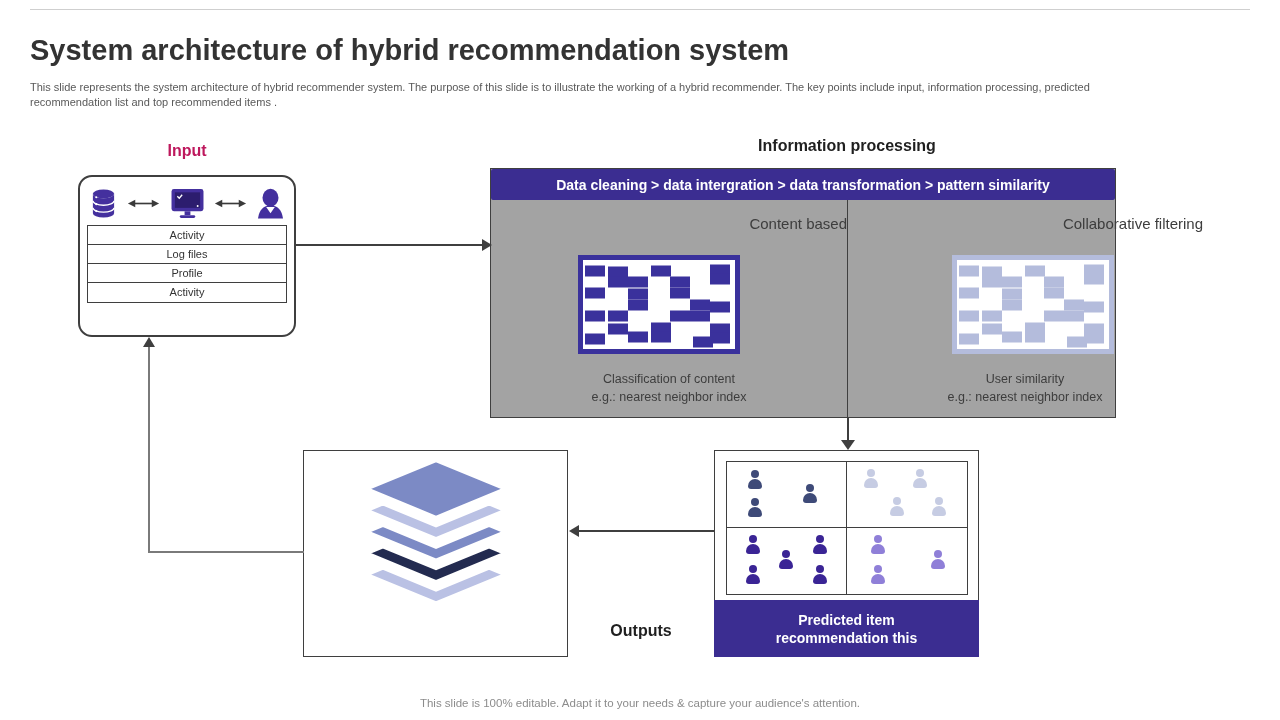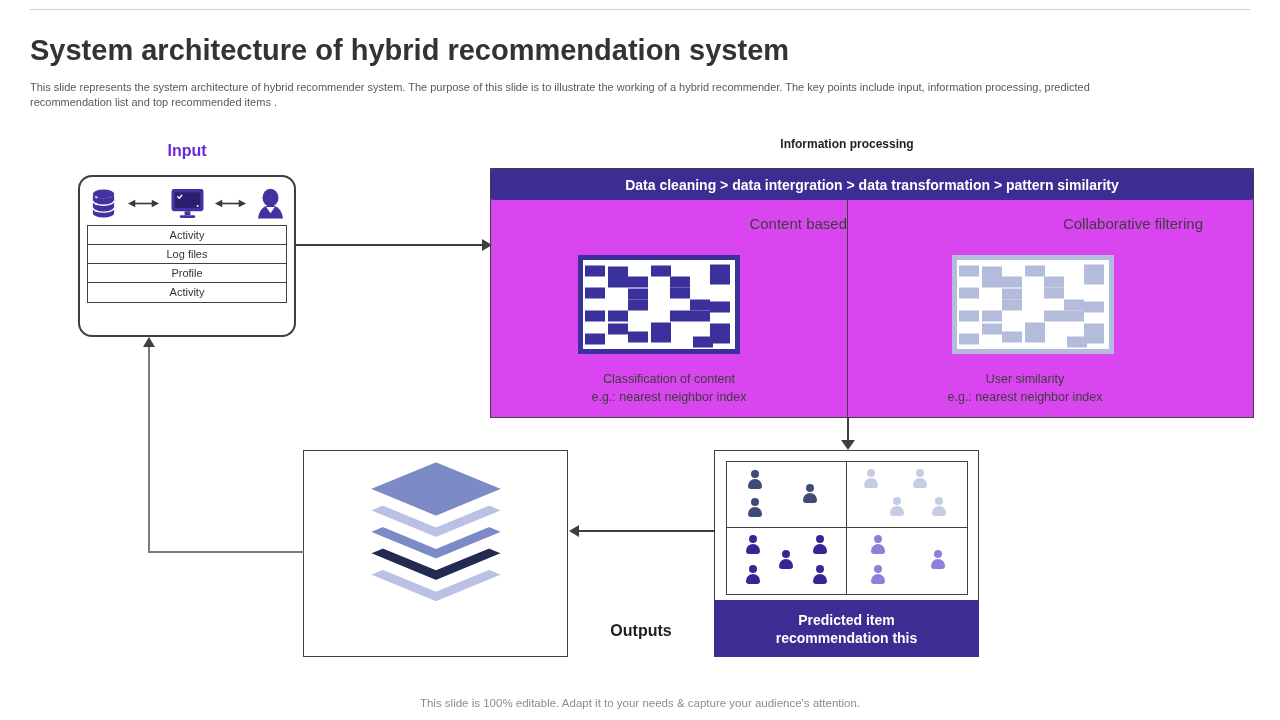--- a/index.html
+++ b/index.html
@@ -14,30 +14,30 @@
   .slide{
     position:relative;width:1280px;height:720px;background:#fff;overflow:hidden;
     font-family:"Liberation Sans", sans-serif;color:#333;
   }
   .top-rule{position:absolute;left:30px;right:30px;top:9px;height:1px;background:#cfcfcf}
   .title{position:absolute;left:30px;top:34px;font-size:29px;font-weight:bold;color:#333;white-space:nowrap}
   .subtitle{position:absolute;left:30px;top:80px;width:1180px;font-size:11px;color:#595959;line-height:15px}
   .subtitle span{display:block}
 
   
-  .input-label{position:absolute;left:78px;top:142px;width:218px;text-align:center;font-size:16px;font-weight:bold;color:#6d28d9}
+  .input-label{position:absolute;left:78px;top:142px;width:218px;text-align:center;font-size:16px;font-weight:bold;color:#be185d}
   .input-box{position:absolute;left:78px;top:175px;width:218px;height:162px;border:2px solid var(--border);border-radius:14px;background:#fff}
   .input-icons{display:flex;align-items:center;justify-content:space-between;padding:7px 10px 0 10px;height:46px}
   .input-table{position:absolute;left:7px;right:7px;top:48px;border:1px solid var(--border);background:#fff}
   .input-row{height:19px;line-height:19px;text-align:center;font-size:11px;color:#333;border-bottom:1px solid var(--border)}
   .input-row:last-child{border-bottom:none}
 
   
-  .proc-label{position:absolute;left:490px;top:137px;width:714px;text-align:center;font-size:12px;font-weight:bold;color:#1f1f1f}
-  .proc-box{position:absolute;left:490px;top:168px;width:764px;height:250px;border:1px solid var(--border);background:#d946ef}
+  .proc-label{position:absolute;left:490px;top:137px;width:714px;text-align:center;font-size:16px;font-weight:bold;color:#1f1f1f}
+  .proc-box{position:absolute;left:490px;top:168px;width:626px;height:250px;border:1px solid var(--border);background:#a3a3a3}
   .proc-header{height:31px;background:var(--accent);border-radius:2px;display:flex;align-items:center;justify-content:center;
     color:#fff;font-weight:bold;font-size:14px}
   .proc-divider{position:absolute;left:356px;top:31px;bottom:0;width:1px;background:var(--border)}
   .col-title{position:absolute;top:46px;width:356px;text-align:right;font-size:15px;color:#3d3d3d}
   .col-title.left{left:0}
   .col-title.right{left:356px}
   .matrix{position:absolute;top:86px;width:162px;height:99px;border:5px solid;background:#fff}
   .matrix.left{left:87px}
   .matrix.right{left:461px}
   .mx-sq{position:absolute;width:20px;height:11px;transform:translate(-50%,-50%)}

